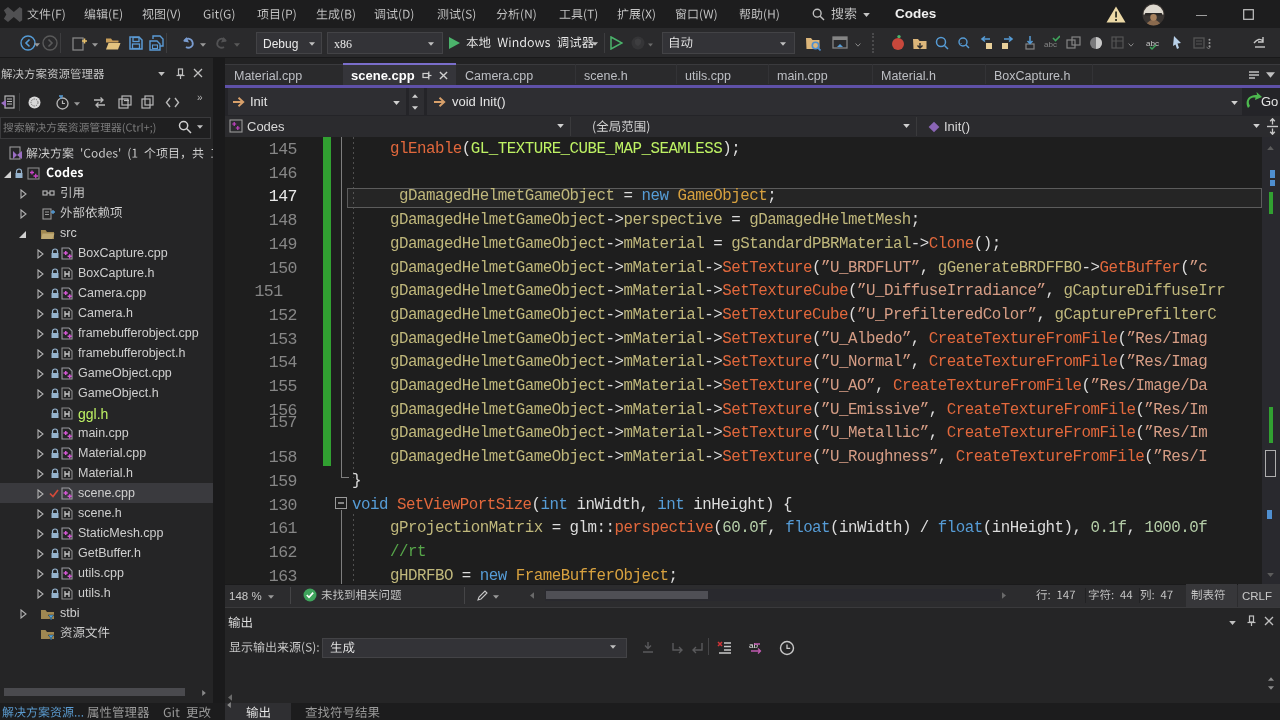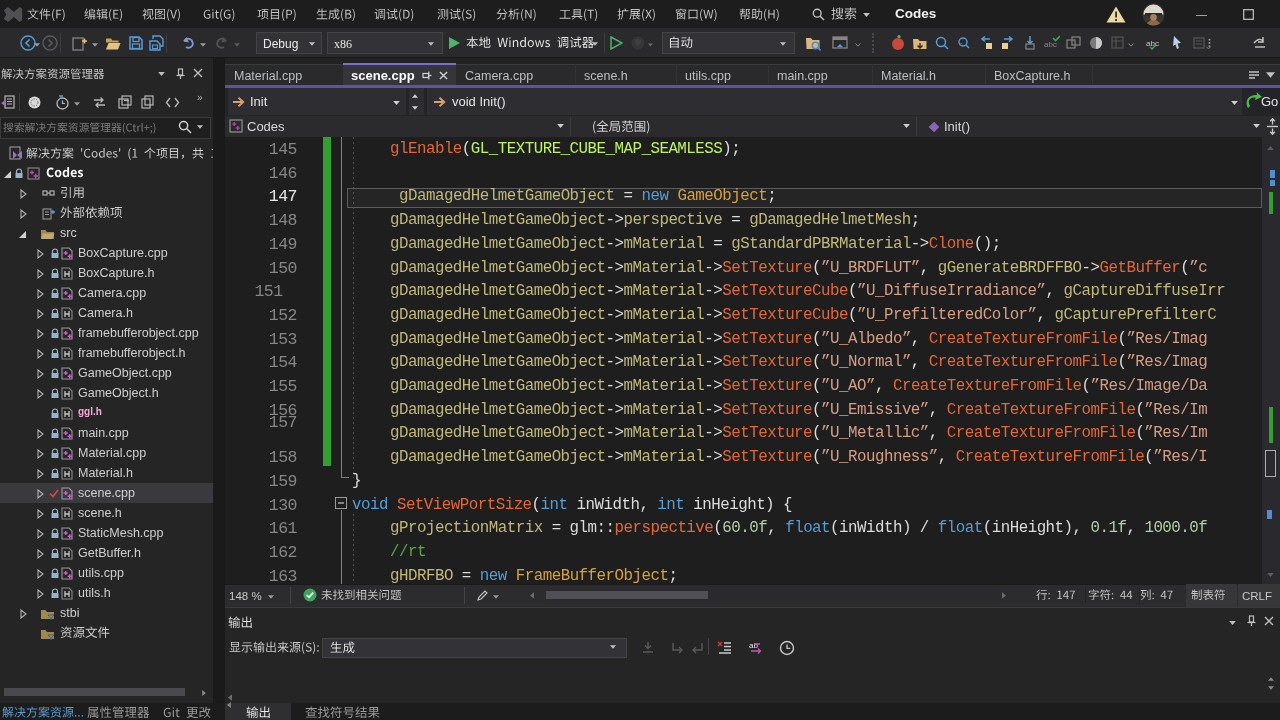--- a/index.html
+++ b/index.html
@@ -572,21 +572,21 @@
   </svg>
 <div style="position:absolute;left:78px;top:386px;font-size:12.5px;color:#cfcfcf;white-space:pre;">GameObject.h</div>
 <svg style="position:absolute;left:50px;top:408px" width="10" height="11" viewBox="0 0 10 11">
     <path d="M2.5 5 V3.5 a2.5 2.5 0 0 1 5 0 V5" fill="none" stroke="#96b3cd" stroke-width="1.2"></path>
     <rect x="1.5" y="5" width="7" height="5" fill="#96b3cd"></rect>
   </svg>
 <svg style="position:absolute;left:61px;top:407px" width="12" height="13" viewBox="0 0 12 13">
     <path d="M1 1 h7 l3 3 v8 h-10 z" fill="none" stroke="#8a8a8a" stroke-width="1.1"></path>
     <path d="M4 4 v6 M8 4 v6 M4 7 h4" stroke="#c8c8c8" stroke-width="1.3"></path>
   </svg>
-<div style="position:absolute;left:78px;top:406px;font-size:10px;color:#f9a8d4;white-space:pre;font-weight:bold;">ggl.h</div>
+<div style="position:absolute;left:78px;top:406px;font-size:14px;color:#bef264;white-space:pre;">ggl.h</div>
 <svg style="position:absolute;left:37px;top:429px" width="7" height="10" viewBox="0 0 7 10">
     <path d="M1 1 L6 5 L1 9 Z" fill="none" stroke="#b0b0b0" stroke-width="1.1"></path>
   </svg>
 <svg style="position:absolute;left:50px;top:428px" width="10" height="11" viewBox="0 0 10 11">
     <path d="M2.5 5 V3.5 a2.5 2.5 0 0 1 5 0 V5" fill="none" stroke="#96b3cd" stroke-width="1.2"></path>
     <rect x="1.5" y="5" width="7" height="5" fill="#96b3cd"></rect>
   </svg>
 <svg style="position:absolute;left:61px;top:427px" width="12" height="13" viewBox="0 0 12 13">
     <path d="M1 1 h7 l3 3 v8 h-10 z" fill="none" stroke="#9a9aa0" stroke-width="1.1"></path>
     <path d="M2.6 6 h4.2 M4.7 3.9 v4.2 M6.6 9.3 h4.2 M8.7 7.2 v4.2" stroke="#d457d4" stroke-width="1.5"></path>

